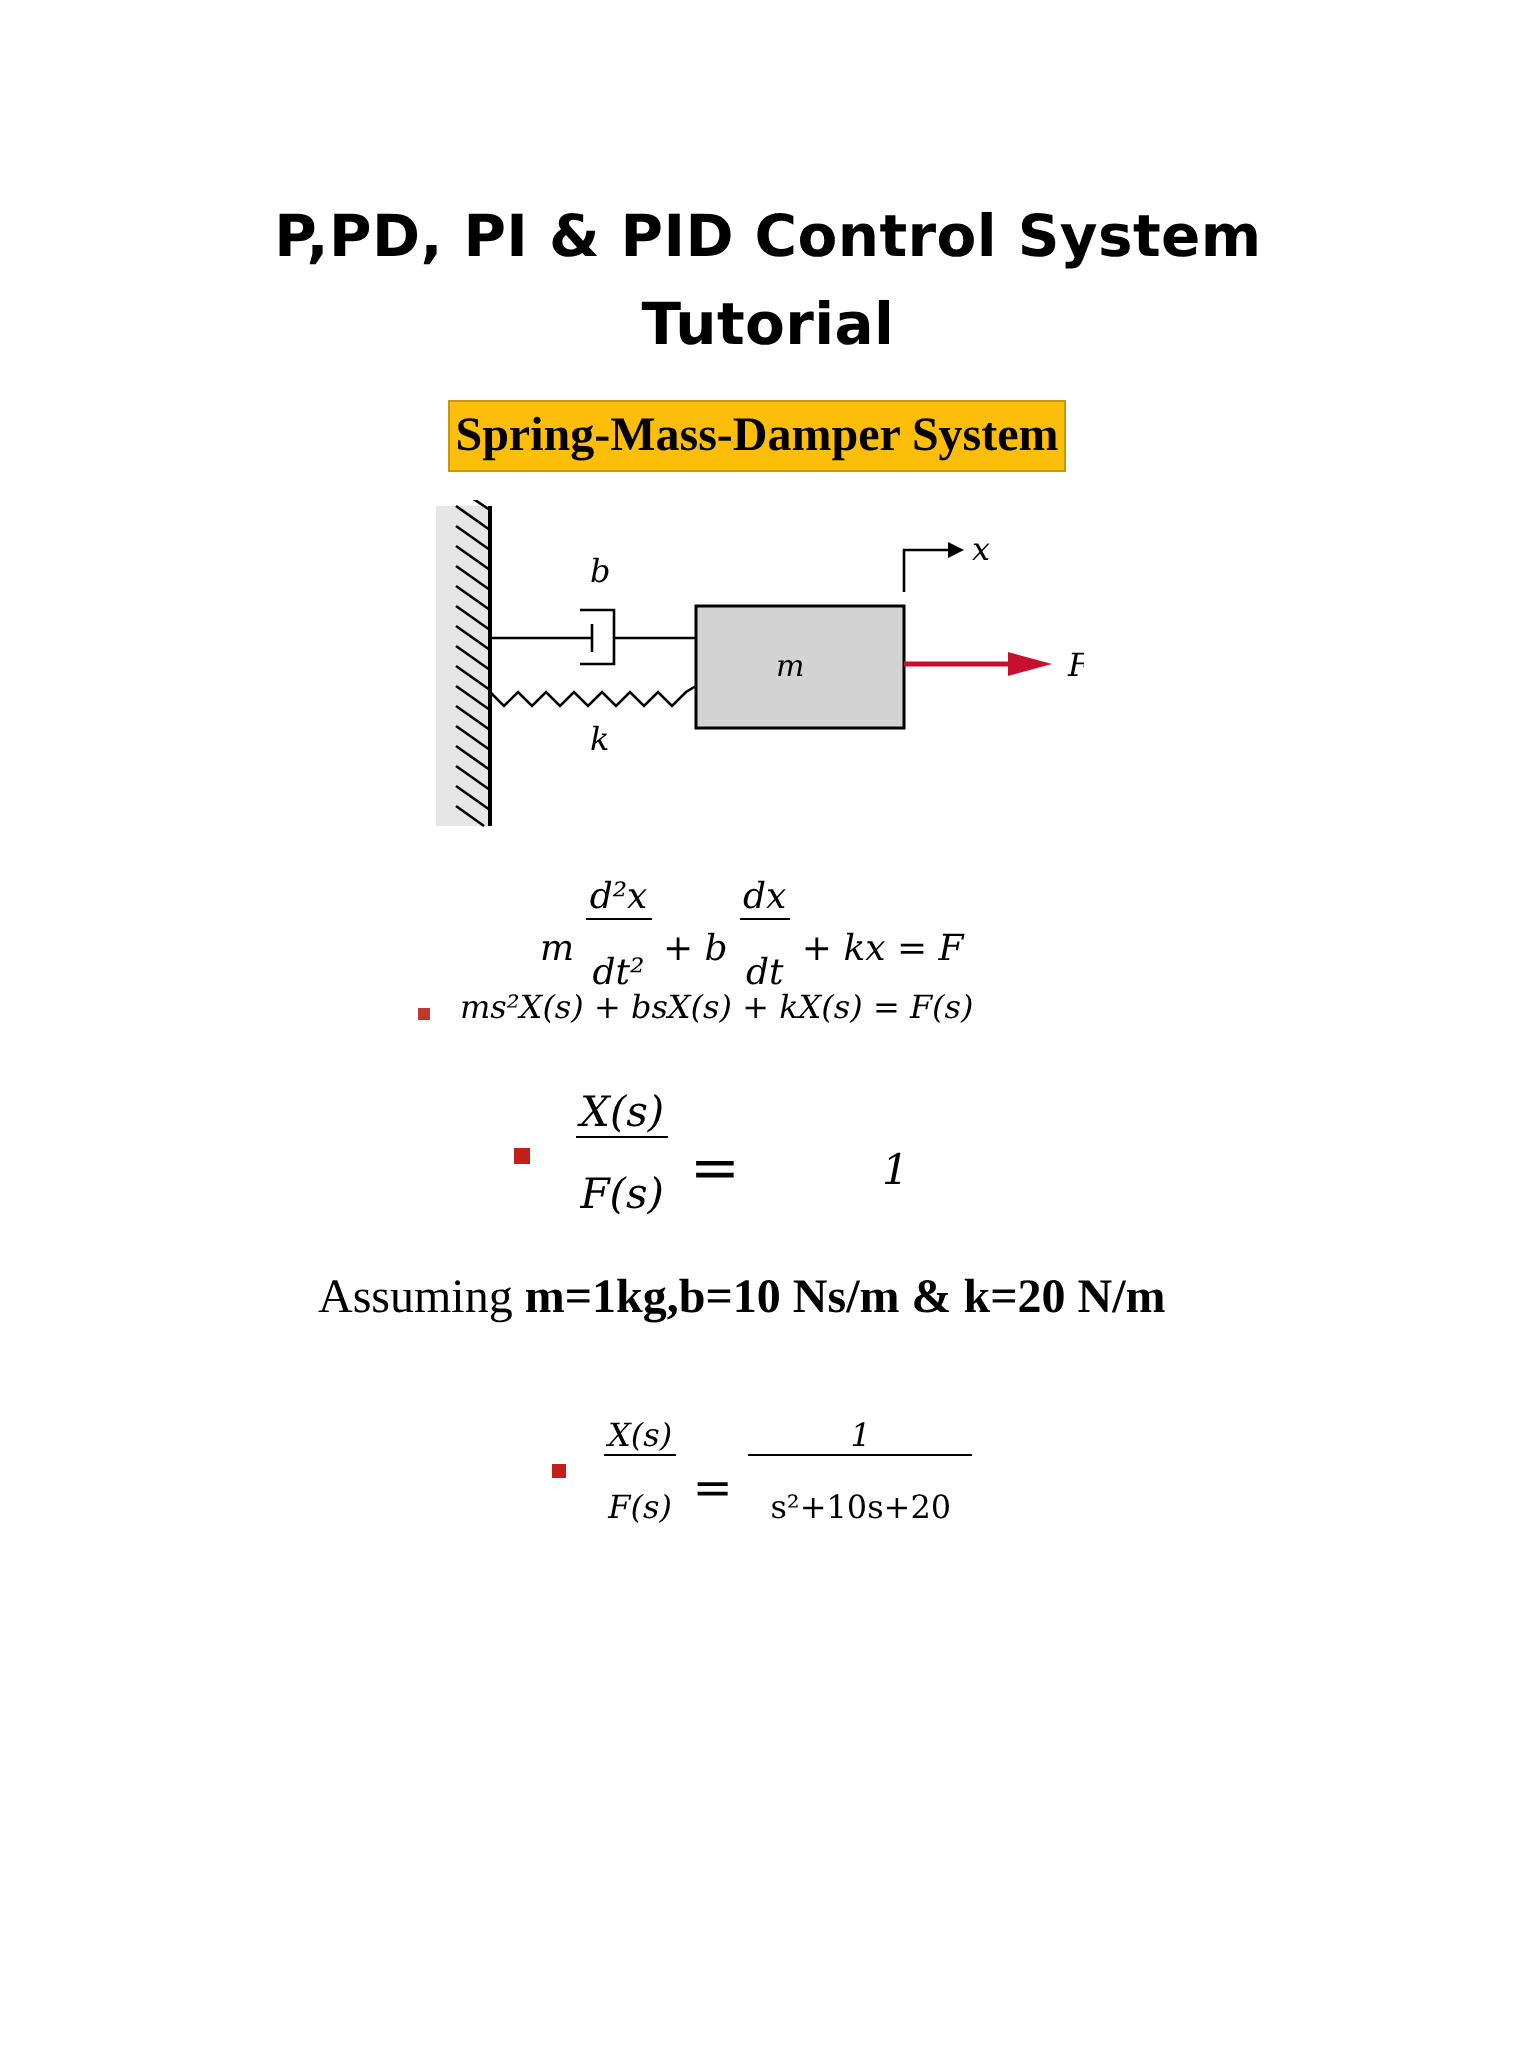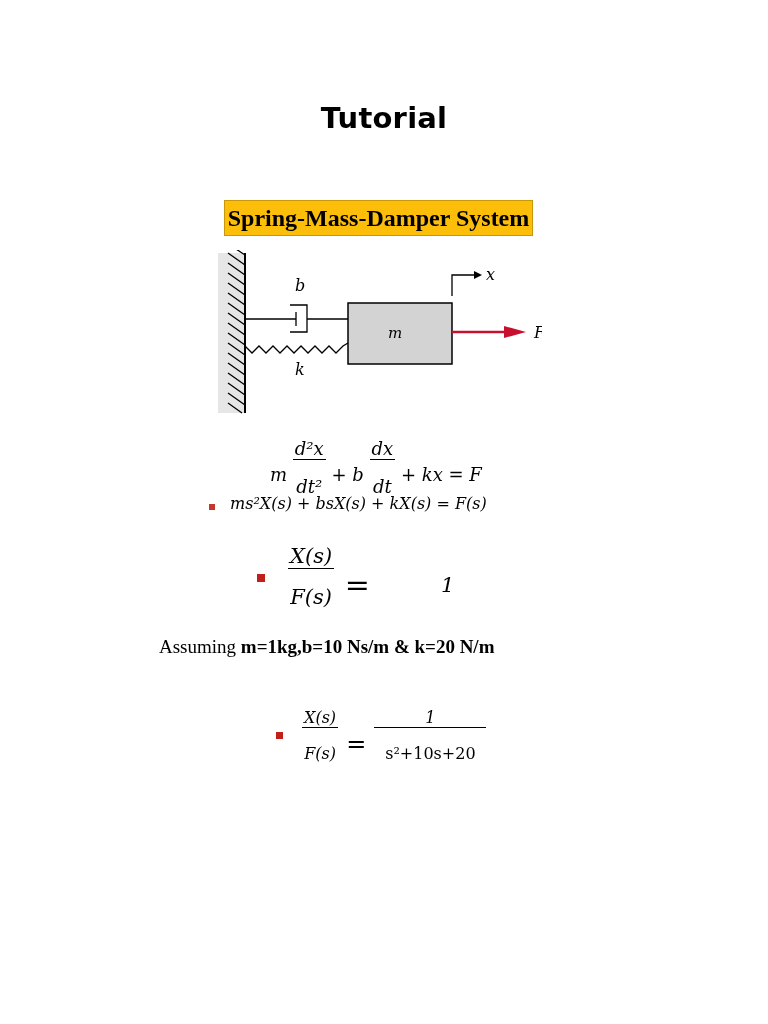--- a/index.html
+++ b/index.html
@@ -10,27 +10,28 @@
             border: 1px solid #c9970a; box-sizing: border-box; text-align: center;
             font-family: "Liberation Serif", serif; font-weight: bold; font-size: 24px; line-height: 34px; }
   .diagram { position: absolute; left: 212px; top: 250px; }
   .eq { position: absolute; font-family: "DejaVu Serif", serif; font-style: italic; }
   .frac { display: inline-block; vertical-align: middle; text-align: center; }
   .frac .num { display: block; padding: 0 2px; font-style: italic; }
   .frac .den { display: block; border-top: 1.5px solid #000; padding: 16px 2px; }
   .bullet { position: absolute; width: 6px; height: 6px; background: #c0392b; }
   .bullet.big { width: 8px; height: 8px; background: #c0201a; }
   .upright { font-style: normal; }
-  .assume { position: absolute; left: 159px; top: 636px; font-size: 19px; font-family: "Liberation Serif", serif; }
+  .assume { position: absolute; left: 159px; top: 636px; font-size: 24px; font-family: "Liberation Serif", serif; }
   .assume b { font-weight: bold; }
 </style>
 </head>
 <body>
 
 <div class="title">
+  <div>P,PD, PI &amp; PID Control System</div>
   <div>Tutorial</div>
 </div>
 
 <div class="banner">Spring-Mass-Damper System</div>
 
 <div class="diagram">
   <svg width="330" height="165" viewBox="0 0 330 165" xmlns="http://www.w3.org/2000/svg">
 
     <g>
       <rect x="6" y="3" width="27" height="160" fill="#e6e6e6"></rect>

